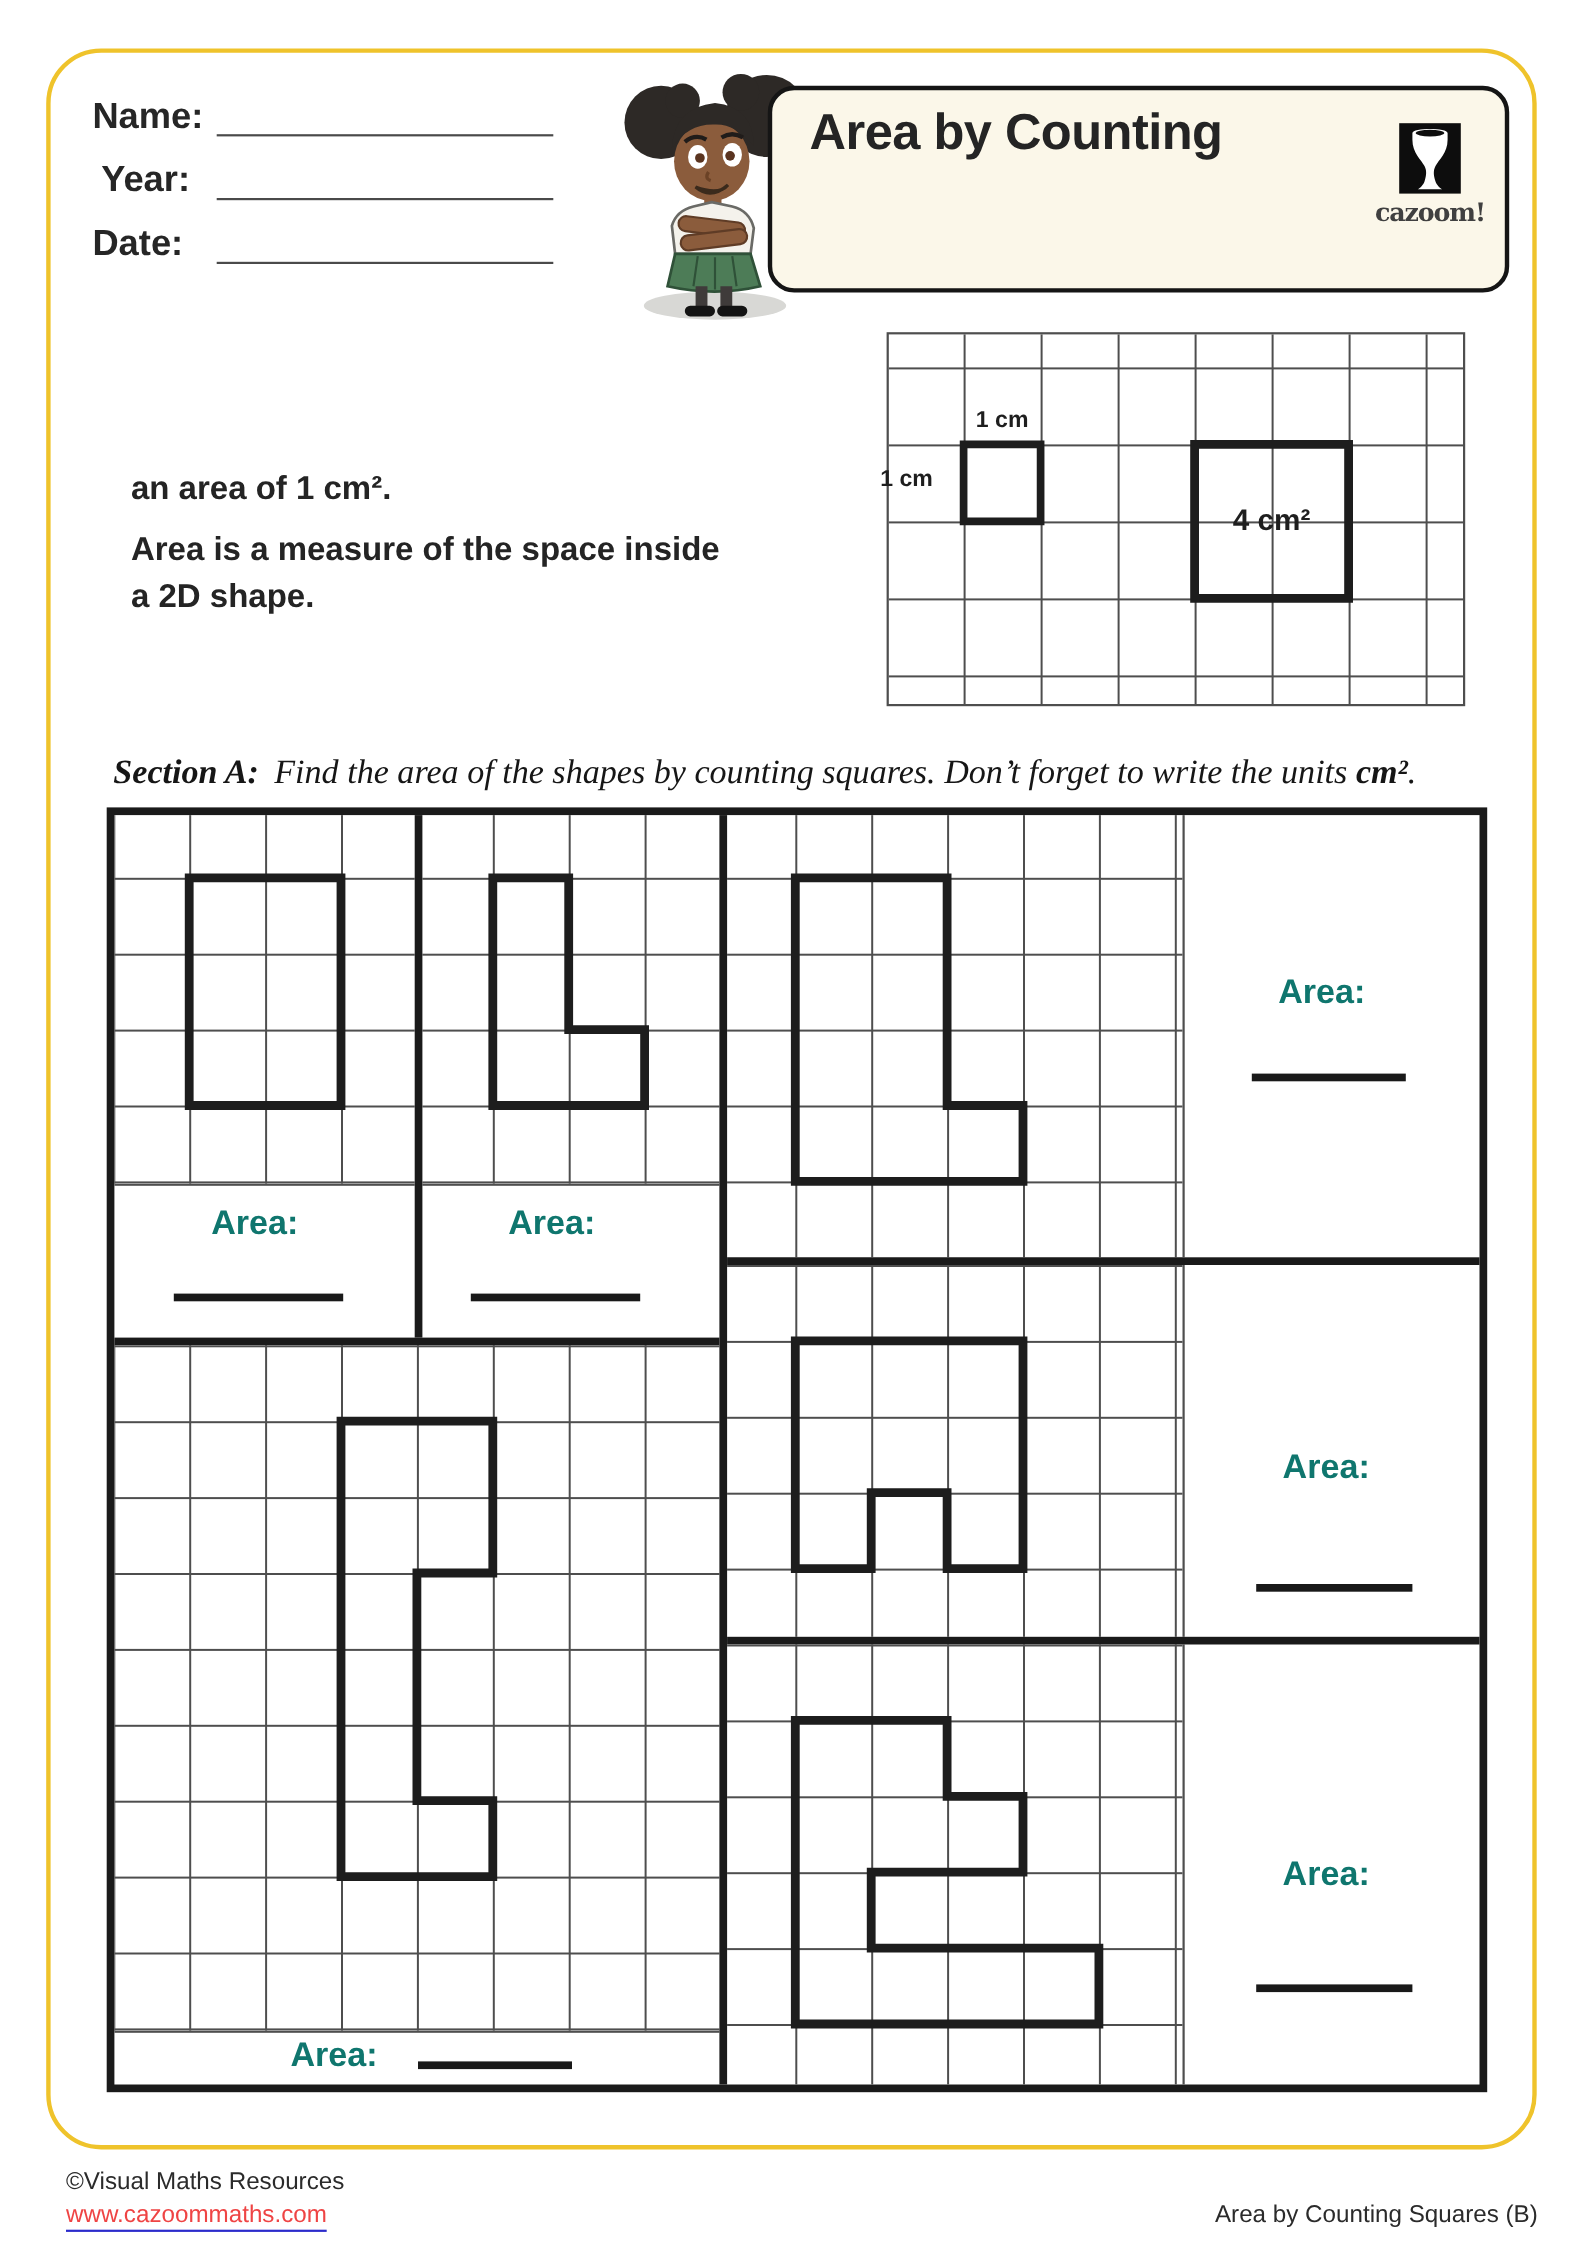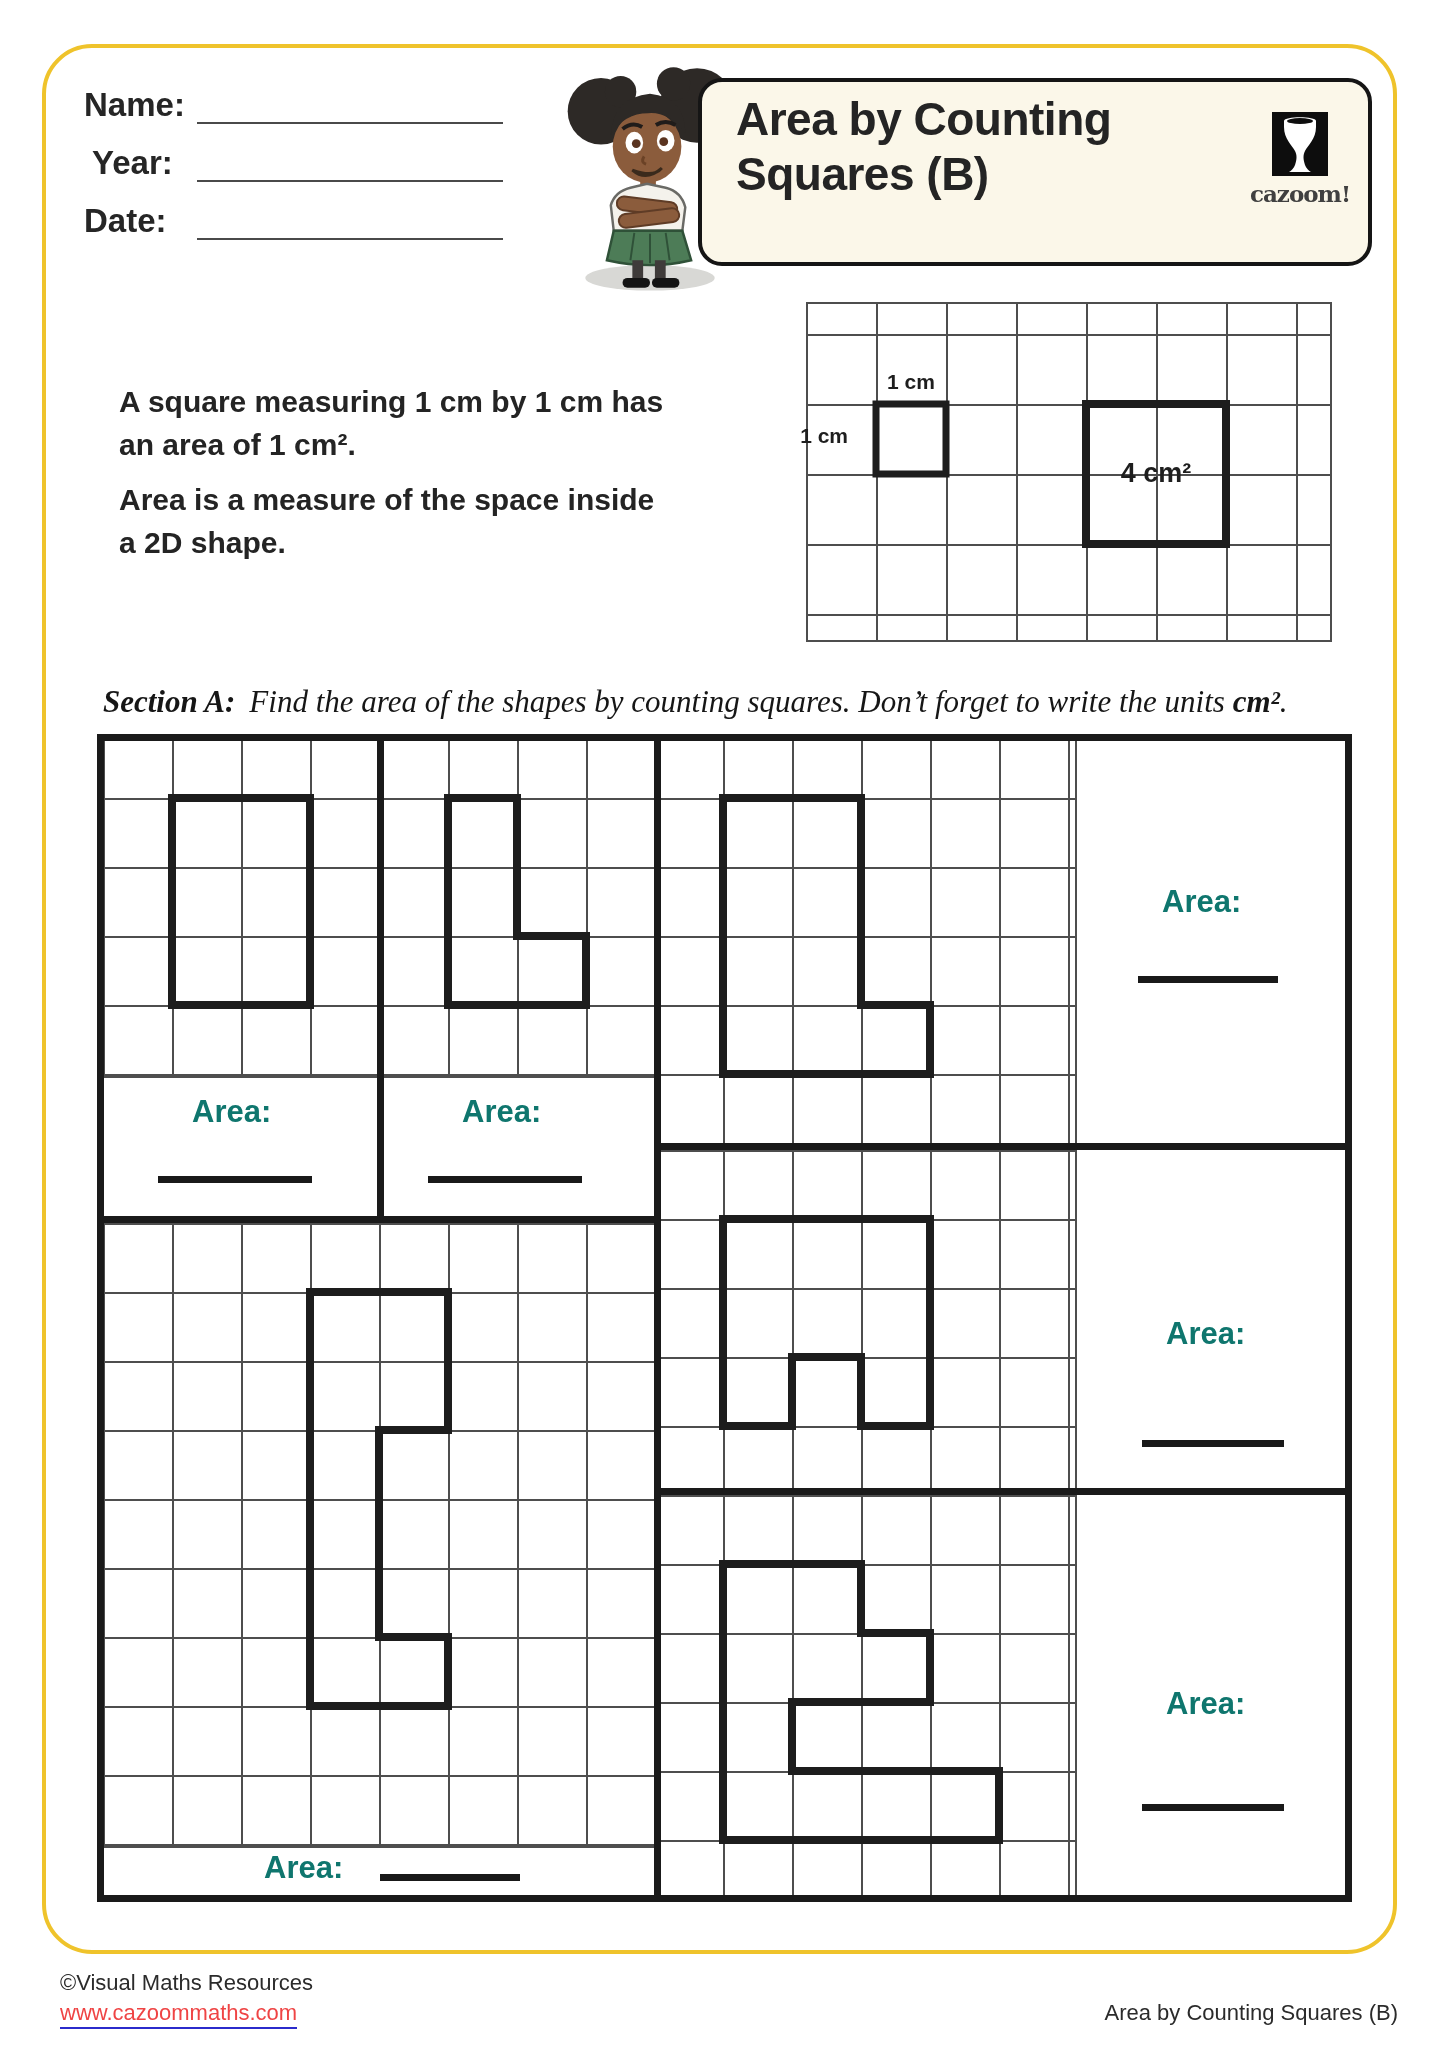--- a/index.html
+++ b/index.html
@@ -70,32 +70,31 @@
   <path d="M84 180 L80 208 M100 181 L100 211 M116 180 L120 208" stroke="#2f5138" stroke-width="2" fill="none"></path>
   <rect x="82" y="208" width="11" height="22" fill="#3f3b3a"></rect>
   <rect x="105" y="208" width="11" height="22" fill="#3f3b3a"></rect>
   <rect x="72" y="226" width="28" height="10" rx="5" fill="#141414"></rect>
   <rect x="102" y="226" width="28" height="10" rx="5" fill="#141414"></rect>
 </svg>
 
 <div class="abs title-box"></div>
 <div class="abs title-text">
   <div>Area by Counting</div>
-  <div>Squares (B)</div>
 </div>
 <div class="abs logo-square">
   <svg width="56" height="64" viewBox="0 0 56 64">
     <path d="M12 9 C12 4 44 4 44 9 L44 15 C44 27 36 33 33 39 C31 43 31 47 33 53 C34 56 37 59 39 60 L17 60 C19 59 22 56 23 53 C25 47 25 43 23 39 C20 33 12 27 12 15 Z" fill="#fff"></path>
     <ellipse cx="28" cy="9" rx="13" ry="3" fill="#0d0d0d"></ellipse>
   </svg>
 </div>
 <div class="abs logo-text">cazoom!</div>
 
 <div class="abs intro">
-  <p><span>A square measuring 1 cm by 1 cm has</span><br><span>an area of 1 cm².</span></p>
+  <p><br><span>an area of 1 cm².</span></p>
   <p><span>Area is a measure of the space inside</span><br><span>a 2D shape.</span></p>
 </div>
 
 <div class="abs grid c70 example-grid"></div>
 <div class="abs ex-label" style="left:876px;top:370px;width:70px;text-align:center;">1 cm</div>
 <div class="abs ex-label" style="left:796px;top:424px;width:70px;text-align:right;padding-right:18px;box-sizing:border-box;">1 cm</div>
 <div class="abs ex-label" style="left:1086px;top:458px;width:140px;text-align:center;font-size:27px;">4 cm²</div>
 
 <div class="abs section-heading"><span class="lbl">Section A:</span><span>Find the area of the shapes by counting squares. Don’t forget to write the units </span><span class="units">cm²</span><span>.</span></div>
 

